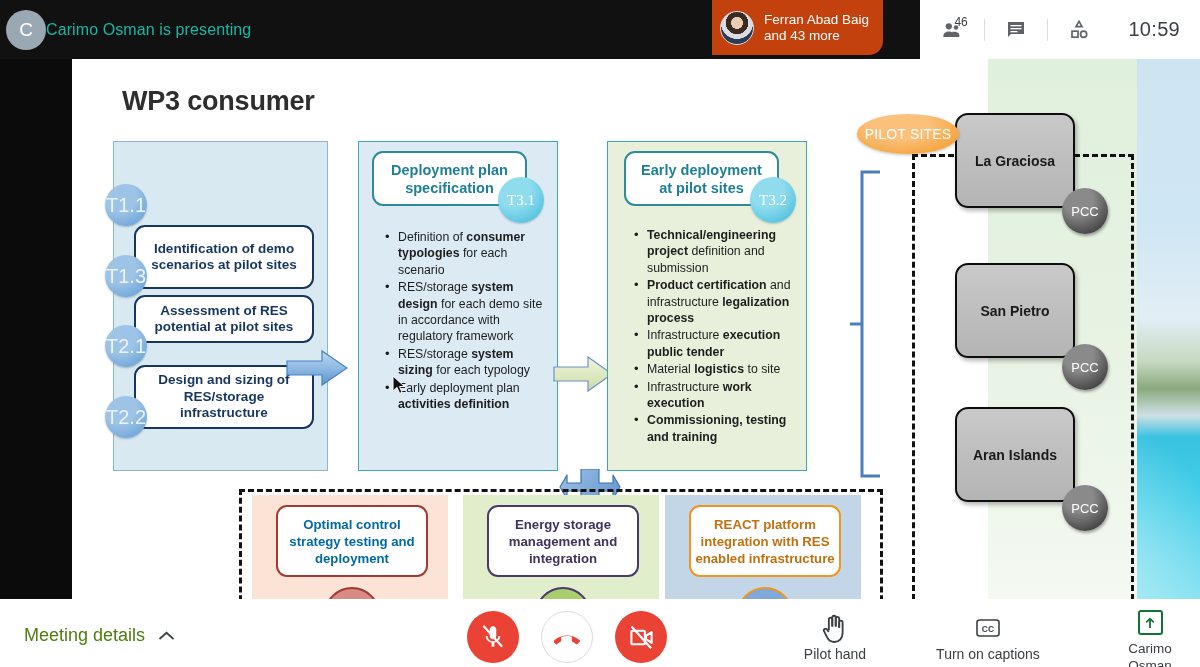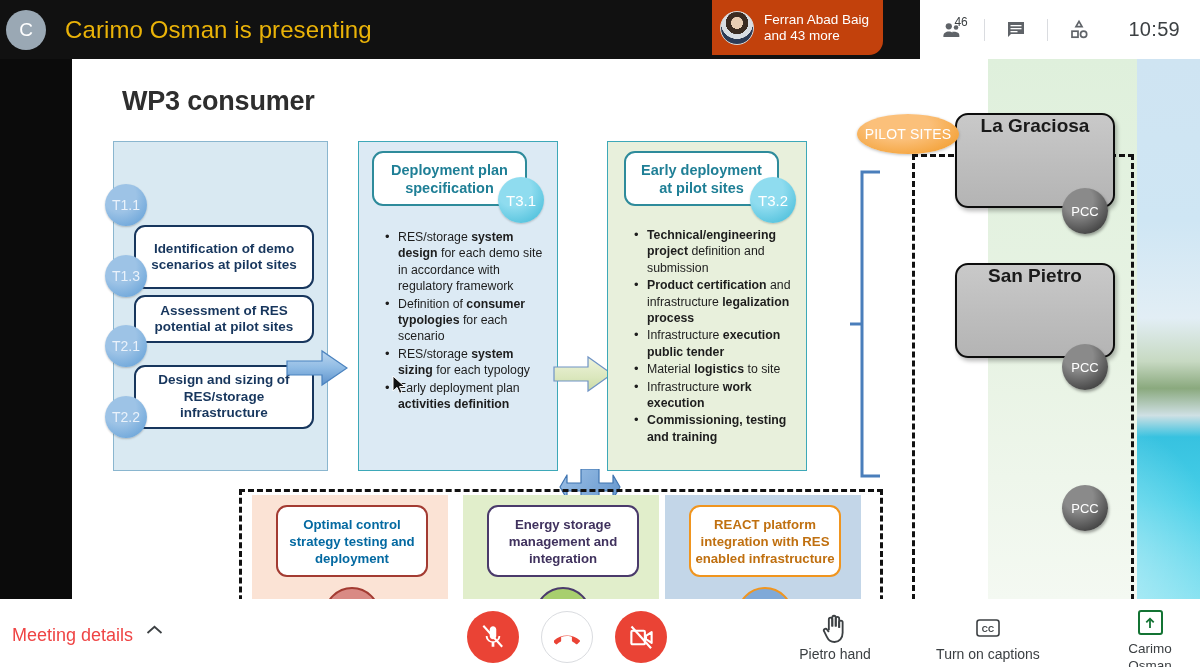--- a/index.html
+++ b/index.html
@@ -16,21 +16,21 @@
     position: absolute; left: 0; top: 0; width: 1200px; height: 59px;
     background: #111111; display: flex; align-items: center; z-index: 40;
   }
   .avatar-circle {
     width: 40px; height: 40px; border-radius: 50%;
     background: #9aa8b4; color: #ffffff;
     display: flex; align-items: center; justify-content: center;
     font-size: 19px; margin-left: 6px; flex: none;
   }
   .presenting-text {
-    color: #eab308; font-size: 24px; margin-left: 19px;
+    color: #14b8a6; font-size: 16px; 
     white-space: nowrap; letter-spacing: .1px;
   }
   .speaker-chip {
     position: absolute; left: 712px; top: 0px; height: 55px;
     background: #c2410c; border-bottom-right-radius: 14px;
     display: flex; align-items: center; padding: 0 14px 0 8px; z-index: 45;
   }
   .speaker-photo {
     width: 34px; height: 34px; border-radius: 50%; flex: none;
     background: radial-gradient(circle at 50% 34%, #e8cdb4 0 22%, #3a2b22 23% 42%, #d9dde3 43% 60%, #2b3a55 61% 100%);
@@ -109,37 +109,37 @@
     border: 2.2px solid #17365d; border-radius: 11px;
     display: flex; align-items: center; justify-content: center;
     text-align: center; color: #17365d; font-weight: bold;
     font-size: 13.5px; line-height: 16.5px; padding: 3px 6px;
     font-family: "Liberation Sans", sans-serif;
   }
   .tcircle {
     position: absolute; width: 42px; height: 42px; border-radius: 50%;
     background: radial-gradient(circle at 35% 28%, #9dc3e6 0 40%, #5b9bd5 100%);
     color: #eaf2fb; display: flex; align-items: center; justify-content: center;
-    font-size: 14px; z-index: 6;
+    font-size: 20px; z-index: 6;
     box-shadow: 0 1px 2px rgba(0,0,0,.22);
     text-align: right;
   }
 
   .hbox {
     position: absolute; background: #fff;
     border: 2.2px solid #2e8b9b; border-radius: 11px;
     display:flex; align-items:center; justify-content:center; text-align:center;
     color:#1f7f96; font-weight:bold; font-size:14.5px; line-height:18px;
     padding: 8px 8px;
   }
   .tcircle-teal {
     position:absolute; width:46px; height:46px; border-radius:50%;
     background: radial-gradient(circle at 35% 28%, #8fdcef 0 38%, #3cb8d6 100%);
     color:#ffffff; display:flex; align-items:center; justify-content:center;
-    font-size:15px; z-index:6; box-shadow: 0 1px 2px rgba(0,0,0,.2);
+    font-size:15px; z-index:6; box-shadow: 0 1px 2px rgba(0,0,0,.2); font-family: Liberation Serif, serif;
   }
 
   .bullets {
     position: absolute; color: #1d1d1d; font-size: 12.3px; line-height: 16.4px;
     font-family: "Liberation Sans", sans-serif;
   }
   .bullets li { margin-bottom: 1px; }
   .bullets ul { list-style: none; }
   .bullets li::before {
     content: "\2022"; position: absolute; left: -13px; font-size: 13px;
@@ -170,25 +170,25 @@
   }
   .pilot-pill {
     position:absolute; left:785px; top:55px; width:102px; height:40px;
     border-radius: 50%;
     background: radial-gradient(ellipse at 42% 28%, #fbc07a 0 35%, #f0961f 100%);
     color:#ffffff; font-size:14px; display:flex; align-items:center; justify-content:center;
     z-index: 12; box-shadow: 0 1px 3px rgba(0,0,0,.25);
     letter-spacing: .2px;
   }
   .site-box {
-    position:absolute; width:160px; height:95px; border-radius: 13px;
+    position:absolute; width:120px; height:95px; border-radius: 13px;
     background: linear-gradient(to bottom, #c9c9c9 0%, #bdbdbd 55%, #b4b4b4 100%);
     border: 2.5px solid #0d0d0d;
-    display:flex; justify-content:center;
-    color:#1a1a1a; font-weight:bold; font-size:19px; z-index:10;
+    display:flex; align-items:center; justify-content:center;
+    color:#1a1a1a; font-weight:bold; font-size:14px; z-index:10;
     box-shadow: 2px 3px 4px rgba(0,0,0,.28);
   }
   .pcc {
     position:absolute; width:46px; height:46px; border-radius:50%;
     background: radial-gradient(circle at 36% 26%, #8a8a8a 0 32%, #4b4b4b 75%, #2e2e2e 100%);
     color:#ffffff; font-size:13px; display:flex; align-items:center; justify-content:center;
     z-index:11; box-shadow: 1px 2px 3px rgba(0,0,0,.35);
   }
 
   
@@ -206,22 +206,22 @@
   .bcell .circ {
     position:absolute; left:72px; top:92px; width:56px; height:56px; border-radius:50%;
   }
 
   
   .controls {
     position:absolute; left:0; top:599px; width:1200px; height:68px;
     background:#ffffff; z-index:50;
   }
   .meeting-details {
-    position:absolute; left:12px; top:26px; display:flex; 
-    color:#ef4444; font-size:18px;
+    position:absolute; left:24px; top:26px; display:flex; align-items:center;
+    color:#4d7c0f; font-size:18px;
   }
   .chev { margin-left:13px; color:#3c4043; display:flex; }
   .ctr-center { position:absolute; left:0; top:10px; width:1200px; height:58px; }
   .round-btn {
     position:absolute; width:52px; height:52px; border-radius:50%;
     display:flex; align-items:center; justify-content:center;
   }
   .btn-mic { left:467px; top:2px; background:#ea4335; }
   .btn-end { left:541px; top:2px; background:#ffffff; border:1px solid #dadce0; }
   .btn-cam { left:615px; top:2px; background:#ea4335; }
@@ -333,22 +333,22 @@
         <path d="M1 12 H36 V2 L61 19 L36 36 V26 H1 Z" fill="url(#gb)" stroke="#4b83bf" stroke-width="1.2"></path>
       </svg>
 
       <div class="panel panel-2"></div>
       <div class="hbox" style="left:300px; top:92px; width:155px; height:55px;">
         <span>Deployment plan specification</span>
       </div>
       <div class="tcircle-teal" style="left:426px; top:118px;">T3.1</div>
       <div class="bullets" style="left:313px; top:170px; width:165px;">
         <ul>
+          <li style="margin-left:13px;"><span>Definition of <b>consumer typologies</b> for each scenario</span></li>
           <li style="margin-left:13px;"><span>RES/storage <b>system design</b> for each demo site in accordance with regulatory framework</span></li>
-          <li style="margin-left:13px;"><span>Definition of <b>consumer typologies</b> for each scenario</span></li>
           <li style="margin-left:13px;"><span>RES/storage <b>system sizing</b> for each typology</span></li>
           <li style="margin-left:13px;"><span>Early deployment plan <b>activities definition</b></span></li>
         </ul>
       </div>
 
       <svg class="arrow-green" viewBox="0 0 60 38">
         <defs>
           <linearGradient id="gg" x1="0" y1="0" x2="0" y2="1">
             <stop offset="0%" stop-color="#eef3dc"></stop>
               <stop offset="60%" stop-color="#dbe7bd"></stop>
@@ -395,20 +395,23 @@
       <div class="site-box" style="left:883px; top:54px;">
         <span>La Graciosa</span>
       </div>
       <div class="pcc" style="left:990px; top:129px;">PCC</div>
 
       <div class="site-box" style="left:883px; top:204px;">
         <span>San Pietro</span>
       </div>
       <div class="pcc" style="left:990px; top:285px;">PCC</div>
 
+      <div class="site-box" style="left:883px; top:348px;">
+        <span>Aran Islands</span>
+      </div>
       <div class="pcc" style="left:990px; top:426px;">PCC</div>
 
       <div class="bottom-dashed"></div>
 
       <div class="bcell" style="left: 180px; background: rgb(251, 227, 213);" id="bcell0">
         <div class="inner" id="binner0" style="border: 2.4px solid rgb(163, 59, 50); color: #0369a1;">
           <span>Optimal control strategy testing and deployment</span>
         </div>
         <div class="circ" id="bcirc0" style="background: rgb(217, 138, 132); border: 2px solid rgb(163, 59, 50);"></div>
       </div>
@@ -467,21 +470,21 @@
       </div>
 
       <div class="ctr-icon-btn" style="left:805px; top:4px; width:60px;">
         <svg width="30" height="32" viewBox="0 0 24 26" fill="none" stroke="#3c4043" stroke-width="1.5">
           <path d="M7 14V5.2a1.4 1.4 0 0 1 2.8 0V11"></path>
           <path d="M9.8 11V3.6a1.4 1.4 0 0 1 2.8 0V11"></path>
           <path d="M12.6 11V4.6a1.4 1.4 0 0 1 2.8 0V12"></path>
           <path d="M15.4 12V7.6a1.4 1.4 0 0 1 2.8 0V16c0 4.4-2.7 7.6-6.6 7.6-3.3 0-5-1.6-6.2-4.2L3.2 15a1.4 1.4 0 0 1 2.3-1.6L7 15.4"></path>
         </svg>
       </div>
-      <div class="ctr-label" style="left:775px; top:37px; width:120px;">Pietro hand</div>
+      <div class="ctr-label" style="left:775px; top:37px; width:120px;">Pilot hand</div>
 
       <div class="ctr-icon-btn" style="left:958px; top:8px; width:60px;">
         <svg width="30" height="24" viewBox="0 0 30 24">
           <rect x="4" y="3" width="22" height="16" rx="2.5" fill="none" stroke="#3c4043" stroke-width="1.6"></rect>
           <text x="15" y="14.5" font-size="8.5" font-family="Liberation Sans, sans-serif" fill="#3c4043" text-anchor="middle" font-weight="bold">CC</text>
         </svg>
       </div>
       <div class="ctr-label" style="left:918px; top:37px; width:140px;">Turn on captions</div>
 
       <div class="ctr-icon-btn" style="left:1122px; top:1px; width:56px;">

